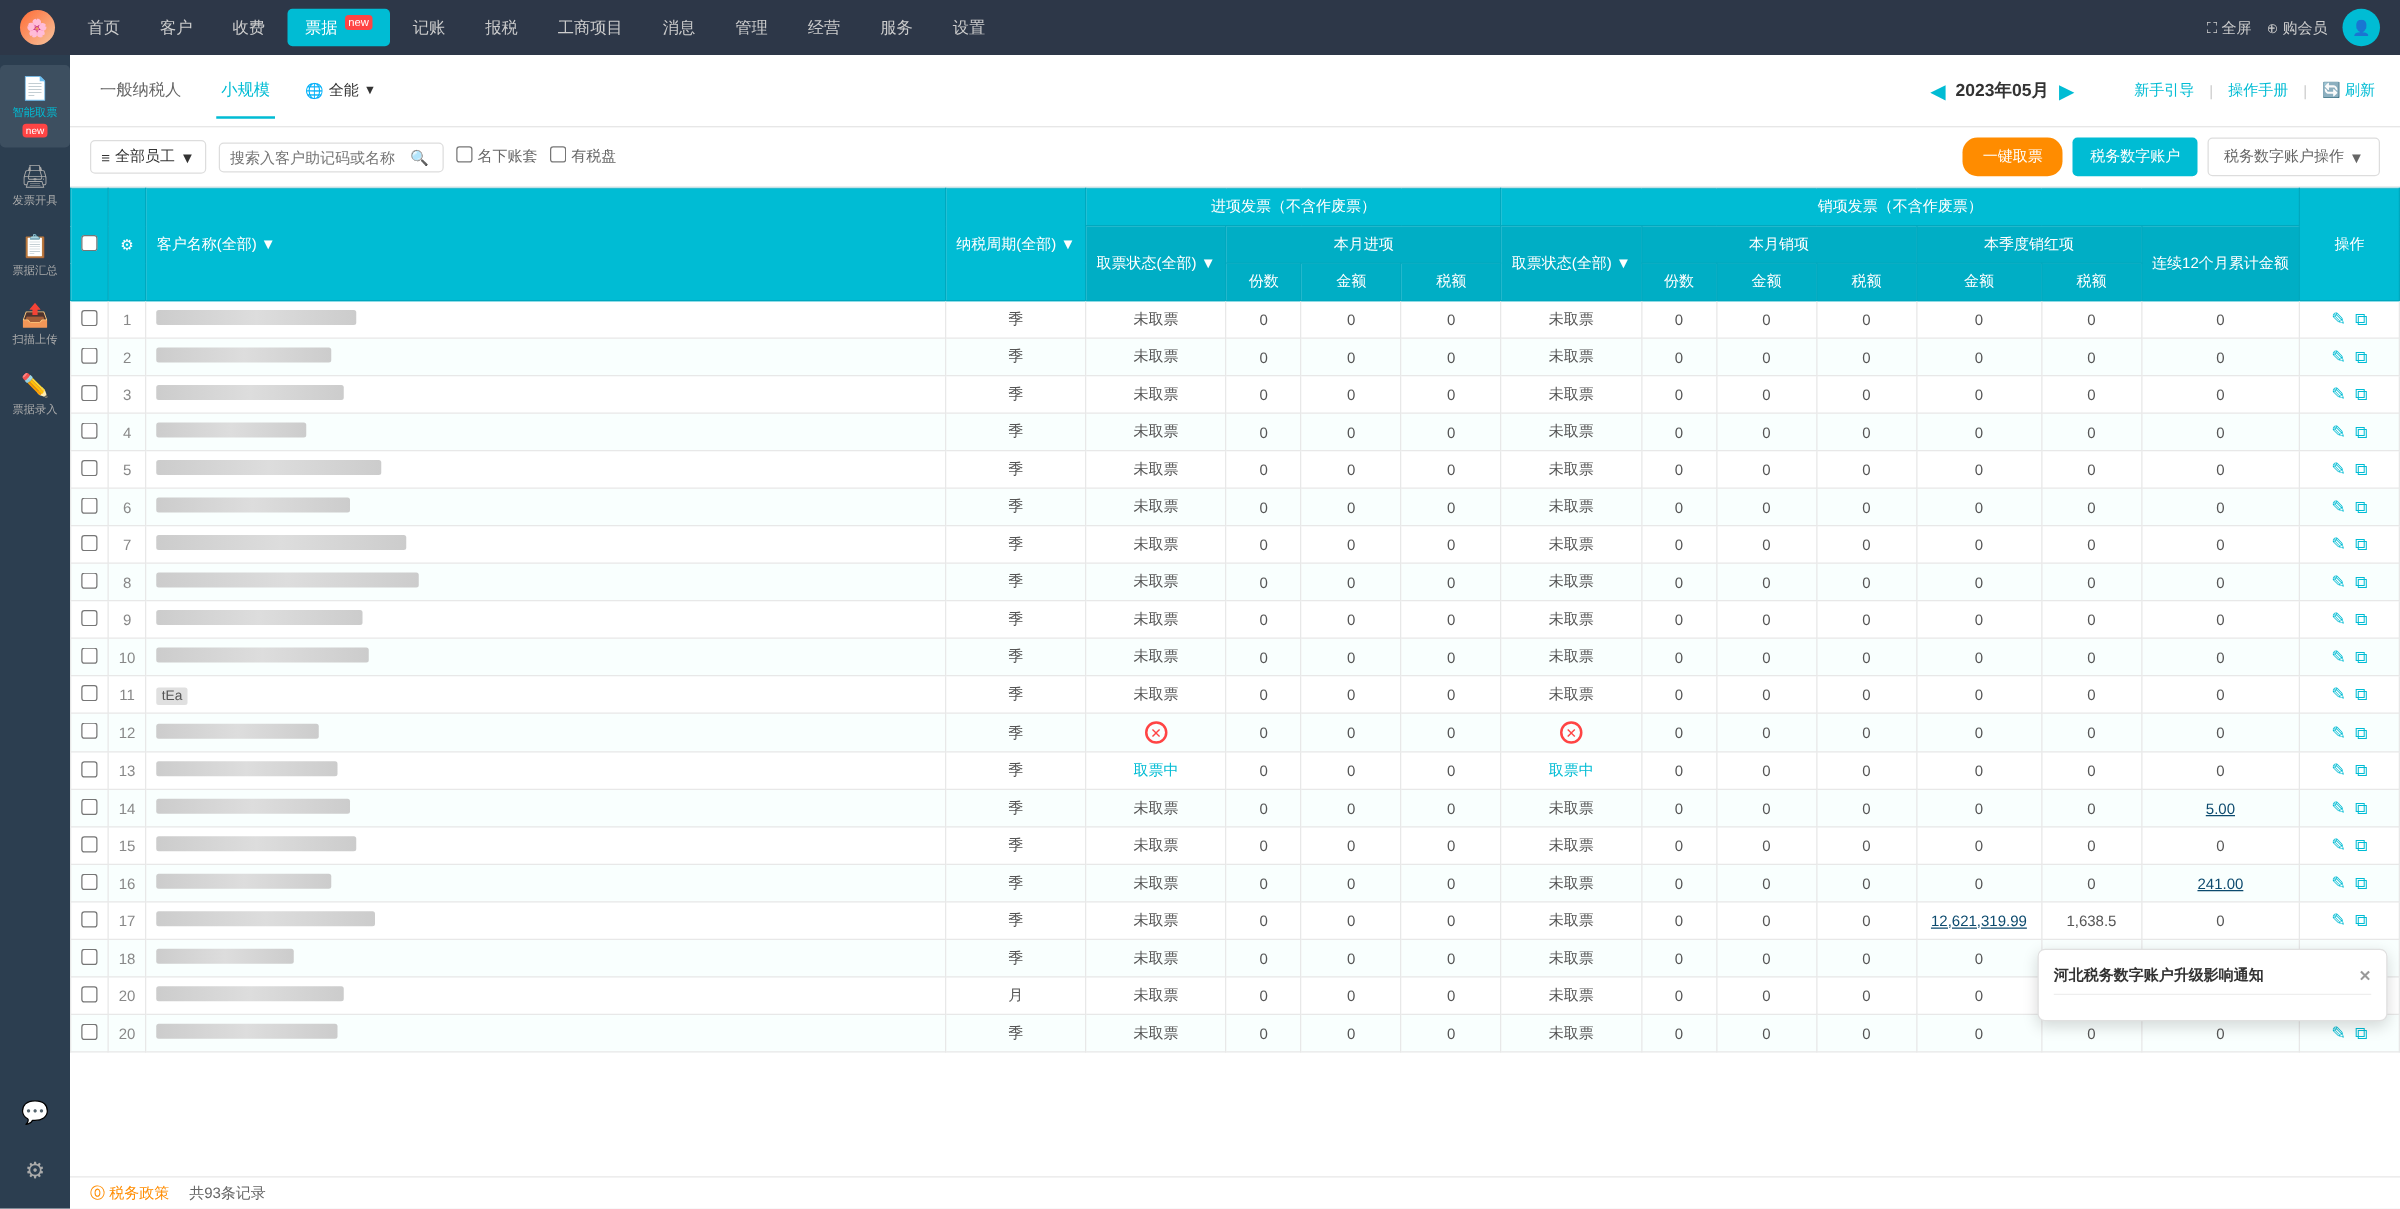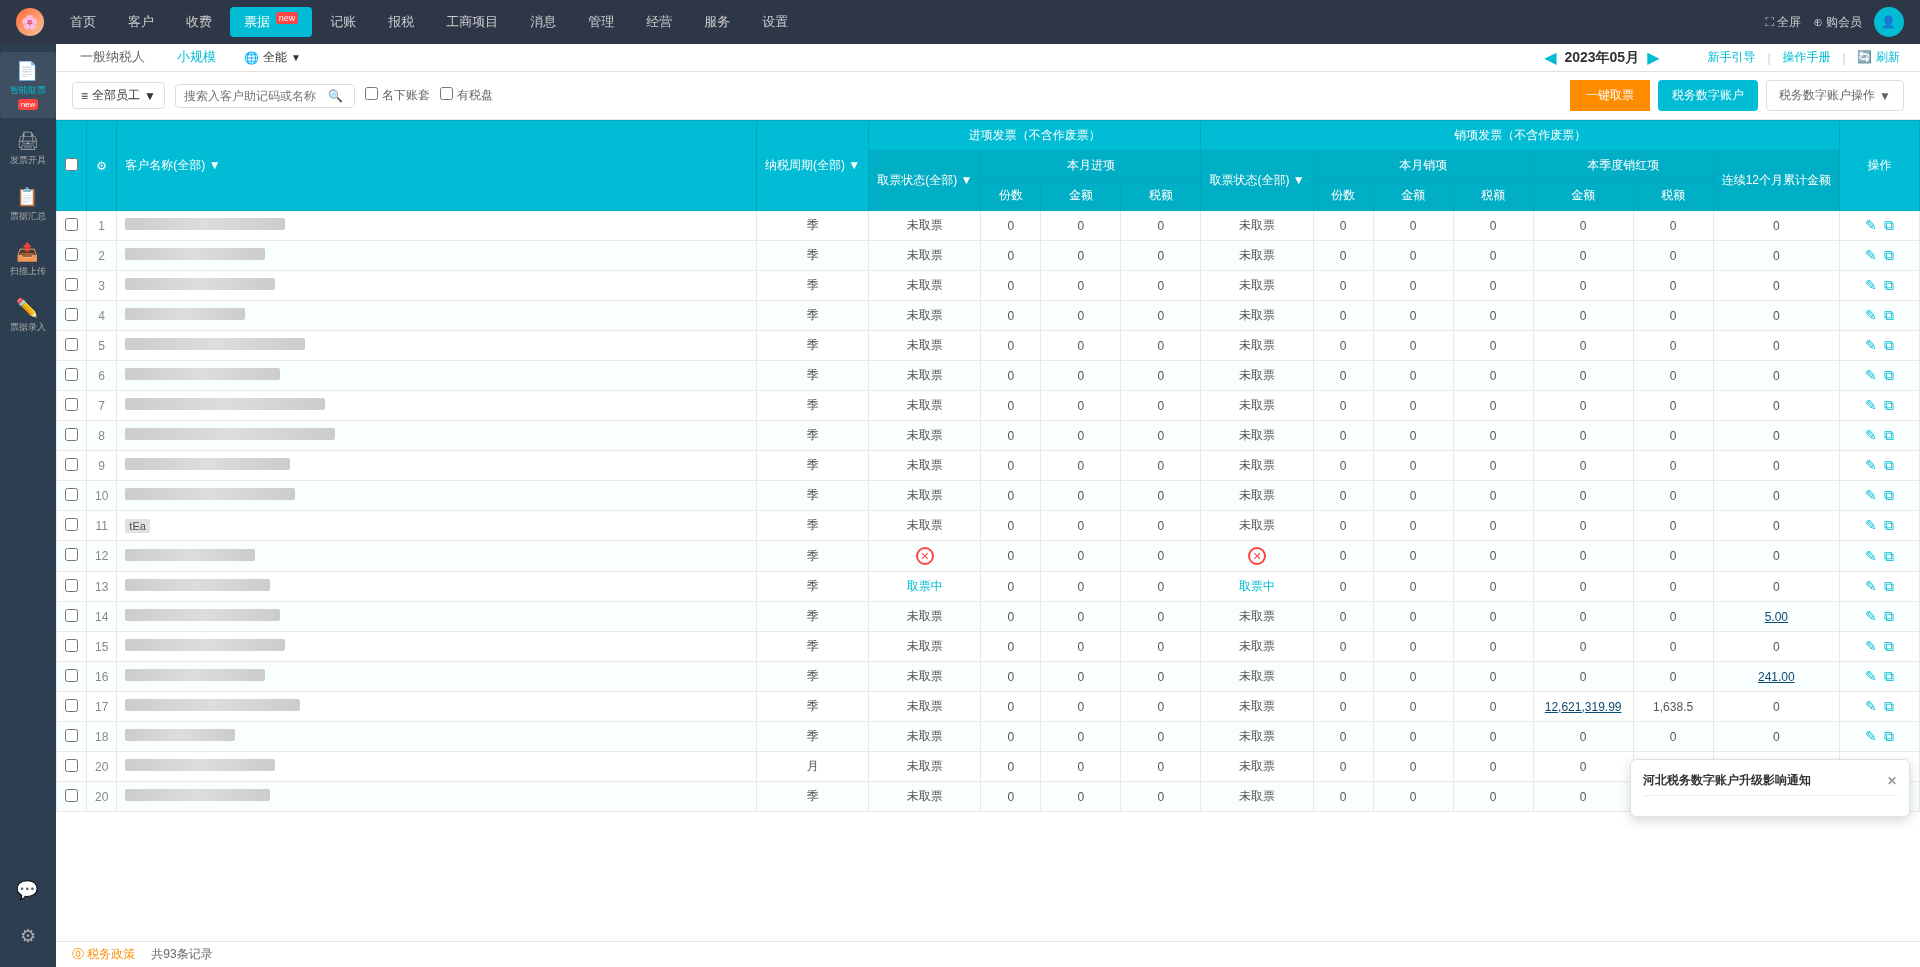--- a/index.html
+++ b/index.html
@@ -20,37 +20,37 @@
     .sidebar { width: 56px; background: #2c3e50; display: flex; flex-direction: column; align-items: center; padding-top: 8px; gap: 4px; }
     .sidebar-item { display: flex; flex-direction: column; align-items: center; padding: 8px 4px; cursor: pointer; color: #aaa; font-size: 10px; gap: 3px; width: 100%; border-radius: 4px; }
     .sidebar-item.active { background: #3d4f60; color: #00bcd4; }
     .sidebar-icon { font-size: 18px; }
     .sidebar-item .new-badge { background: #ff4444; color: white; font-size: 8px; padding: 1px 3px; border-radius: 3px; }
 
     
     .main { flex: 1; display: flex; flex-direction: column; overflow: hidden; }
     
     
-    .sub-nav { background: white; border-bottom: 1px solid #e0e0e0; padding: 0 20px; display: flex; align-items: center; gap: 24px; height: 28px; }
+    .sub-nav { background: white; border-bottom: 1px solid #e0e0e0; padding: 0 20px; display: flex; align-items: center; gap: 24px; height: 58px; }
     .sub-nav-item { padding: 12px 4px; cursor: pointer; color: #666; font-size: 13px; border-bottom: 2px solid transparent; }
     .sub-nav-item.active { color: #00bcd4; border-bottom: 2px solid #00bcd4; }
     .month-nav { margin-left: auto; display: flex; align-items: center; gap: 8px; }
     .month-nav .arrow { cursor: pointer; color: #00bcd4; font-size: 16px; }
     .month-nav .month-text { font-size: 14px; font-weight: bold; color: #333; }
     .sub-nav-right { display: flex; align-items: center; gap: 12px; font-size: 12px; color: #00bcd4; margin-left: 24px; }
     .sub-nav-right span { cursor: pointer; }
 
     
     .toolbar { background: white; padding: 8px 16px; border-bottom: 1px solid #e8e8e8; display: flex; align-items: center; gap: 10px; }
     .filter-select { border: 1px solid #ddd; border-radius: 4px; padding: 4px 8px; font-size: 12px; background: white; cursor: pointer; display: flex; align-items: center; gap: 4px; color: #333; }
     .search-box { border: 1px solid #ddd; border-radius: 4px; padding: 4px 8px; font-size: 12px; width: 180px; display: flex; align-items: center; gap: 4px; }
     .search-box input { border: none; outline: none; font-size: 12px; width: 140px; color: #999; }
     .checkbox-label { display: flex; align-items: flex-start; gap: 4px; cursor: pointer; font-size: 12px; color: #666; }
     .toolbar-right { margin-left: auto; display: flex; gap: 8px; }
-    .btn-orange { background: #ff8c00; color: white; border: none; padding: 6px 16px; border-radius: 0; cursor: pointer; font-size: 12px; }
+    .btn-orange { background: #ff8c00; color: white; border: none; padding: 6px 16px; border-radius: 12px; cursor: pointer; font-size: 12px; }
     .btn-teal { background: #00bcd4; color: white; border: none; padding: 6px 14px; border-radius: 4px; cursor: pointer; font-size: 12px; }
     .btn-outline { border: 1px solid #ddd; background: white; padding: 6px 12px; border-radius: 4px; cursor: pointer; font-size: 12px; color: #666; display: flex; align-items: center; gap: 4px; }
 
     
     .table-container { flex: 1; overflow-y: auto; overflow-x: auto; background: white; }
     table { width: 100%; border-collapse: collapse; }
     thead th { background: #00bcd4; color: white; padding: 6px 8px; text-align: center; font-size: 12px; font-weight: normal; white-space: nowrap; border: 1px solid #00a8be; }
     thead th.sub-header { background: #00aec5; }
     tbody tr:nth-child(even) { background: #f9fffe; }
     tbody td { padding: 6px 8px; text-align: center; font-size: 12px; border: 1px solid #e8e8e8; color: #555; white-space: nowrap; }

